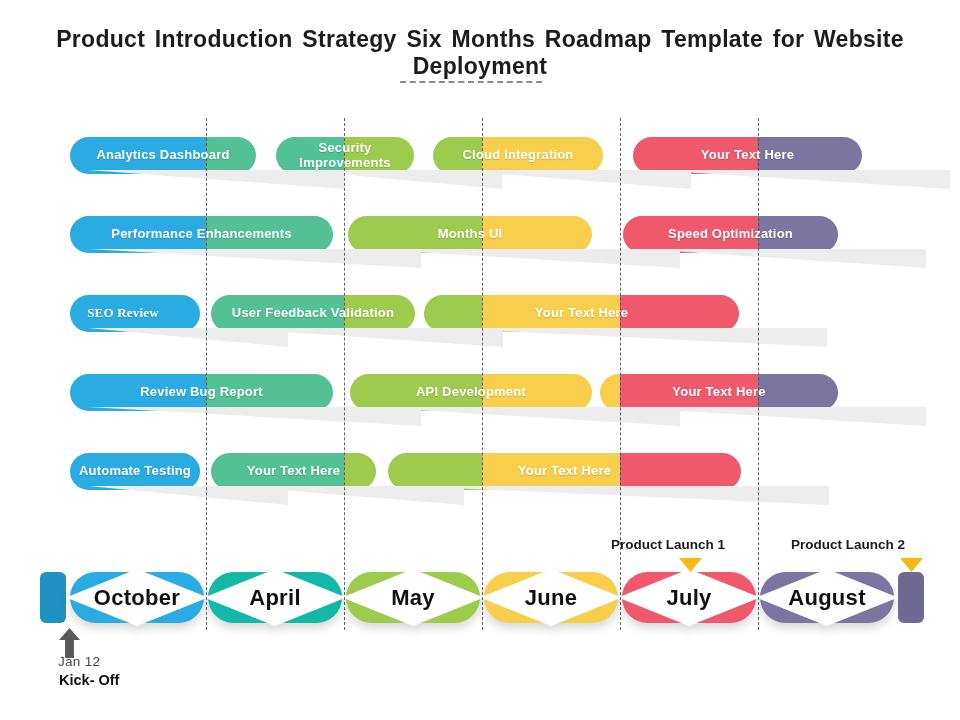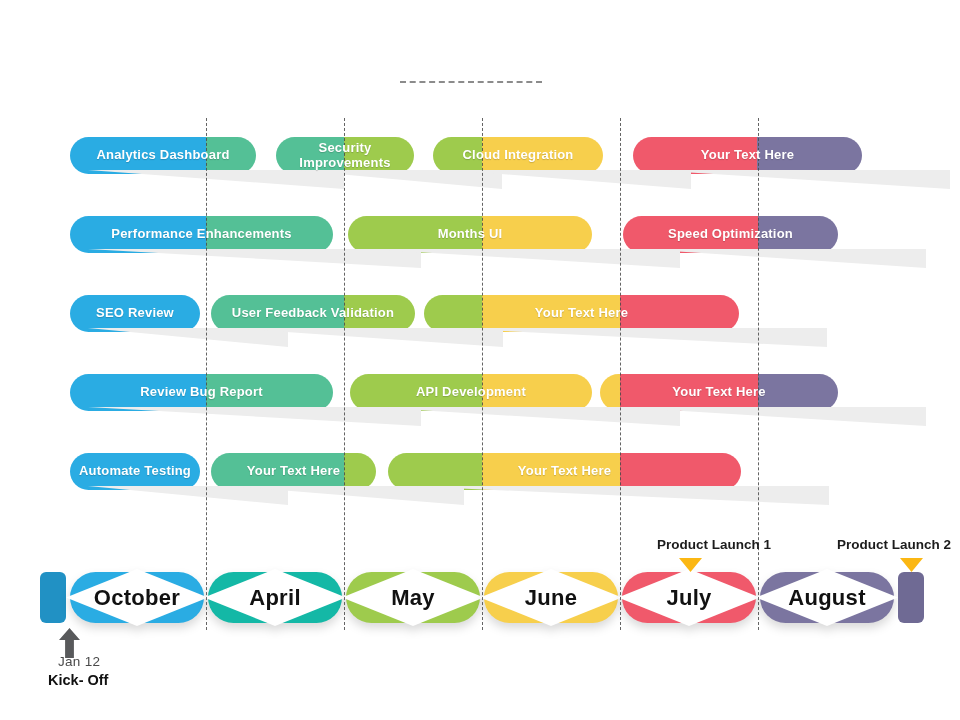--- a/index.html
+++ b/index.html
@@ -46,39 +46,40 @@
     position:absolute;left:-4px;top:-3px;width:142px;height:57px;background:#ffffff;
     clip-path:polygon(50% 0,100% 50%,50% 100%,0 50%);
     filter:drop-shadow(0 3px 2px rgba(0,0,0,.28));
   }
   .month-label{
     position:absolute;left:0;top:0;width:134px;height:51px;z-index:6;
     display:flex;align-items:center;justify-content:center;
     font-size:22px;font-weight:bold;color:#111111;letter-spacing:.3px;
   }
   .launch-label{
-    position:absolute;top:537px;width:160px;text-align:right;z-index:7;
+    position:absolute;top:537px;width:160px;text-align:left;z-index:7;
     font-size:13.5px;font-weight:bold;color:#1c1c1c;
   }
   .launch-marker{
     position:absolute;top:558px;width:23px;height:14px;z-index:7;
     clip-path:polygon(0 0,100% 0,50% 100%);
   }
   .kickoff-arrow{
     position:absolute;left:59px;top:628px;width:21px;height:30px;background:#58595b;z-index:2;
     clip-path:polygon(50% 0,100% 40%,71% 40%,71% 100%,29% 100%,29% 40%,0 40%);
   }
   .kickoff-date{position:absolute;left:58px;top:654px;font-size:13.5px;color:#4a4a4a;letter-spacing:.3px;}
-  .kickoff-name{position:absolute;left:48px;top:672px;font-size:14.5px;font-weight:bold;color:#111111;}
+  .kickoff-name{position:absolute;left:59px;top:672px;font-size:14.5px;font-weight:bold;color:#111111;}
 </style>
 </head>
 <body>
 
 <div class="slide">
 
+  <div class="title">Product Introduction Strategy Six Months Roadmap Template for Website Deployment</div>
   <div class="subtitle-dash"></div>
 
   <div id="shadow-layer">
       <div class="bar-shadow" style="left: 88px; top: 170px; width: 256px;"></div>
       <div class="bar-shadow" style="left: 294px; top: 170px; width: 208px;"></div>
       <div class="bar-shadow" style="left: 451px; top: 170px; width: 240px;"></div>
       <div class="bar-shadow" style="left: 651px; top: 170px; width: 299px;"></div>
       <div class="bar-shadow" style="left: 88px; top: 249px; width: 333px;"></div>
       <div class="bar-shadow" style="left: 366px; top: 249px; width: 314px;"></div>
       <div class="bar-shadow" style="left: 641px; top: 249px; width: 285px;"></div>
@@ -124,21 +125,21 @@
       </div>
       <div class="bar-label" style="left: 352px; top: 216px; width: 236px; height: 37px;">Months UI</div>
       <div class="bar" style="left: 623px; top: 216px; width: 215px;">
         <div class="seg" style="width: 135px; background: rgb(240, 89, 107);"></div>
         <div class="seg" style="width: 80px; background: rgb(123, 117, 160);"></div>
       </div>
       <div class="bar-label" style="left: 627px; top: 216px; width: 207px; height: 37px;">Speed Optimization</div>
       <div class="bar" style="left: 70px; top: 295px; width: 130px;">
         <div class="seg" style="width: 130px; background: rgb(42, 172, 227);"></div>
       </div>
-      <div class="bar-label" style="left: 74px; top: 295px; width: 122px; height: 37px;">SEO Review</div>
+      <div class="bar-label" style="left: 62px; top: 295px; width: 122px; height: 37px; font-family: Liberation Serif, serif;">SEO Review</div>
       <div class="bar" style="left: 211px; top: 295px; width: 204px;">
         <div class="seg" style="width: 133px; background: rgb(84, 192, 150);"></div>
         <div class="seg" style="width: 71px; background: rgb(158, 203, 77);"></div>
       </div>
       <div class="bar-label" style="left: 215px; top: 295px; width: 196px; height: 37px;">User Feedback Validation</div>
       <div class="bar" style="left: 424px; top: 295px; width: 315px;">
         <div class="seg" style="width: 58px; background: rgb(158, 203, 77);"></div>
         <div class="seg" style="width: 138px; background: rgb(247, 207, 76);"></div>
         <div class="seg" style="width: 119px; background: rgb(240, 89, 107);"></div>
       </div>

